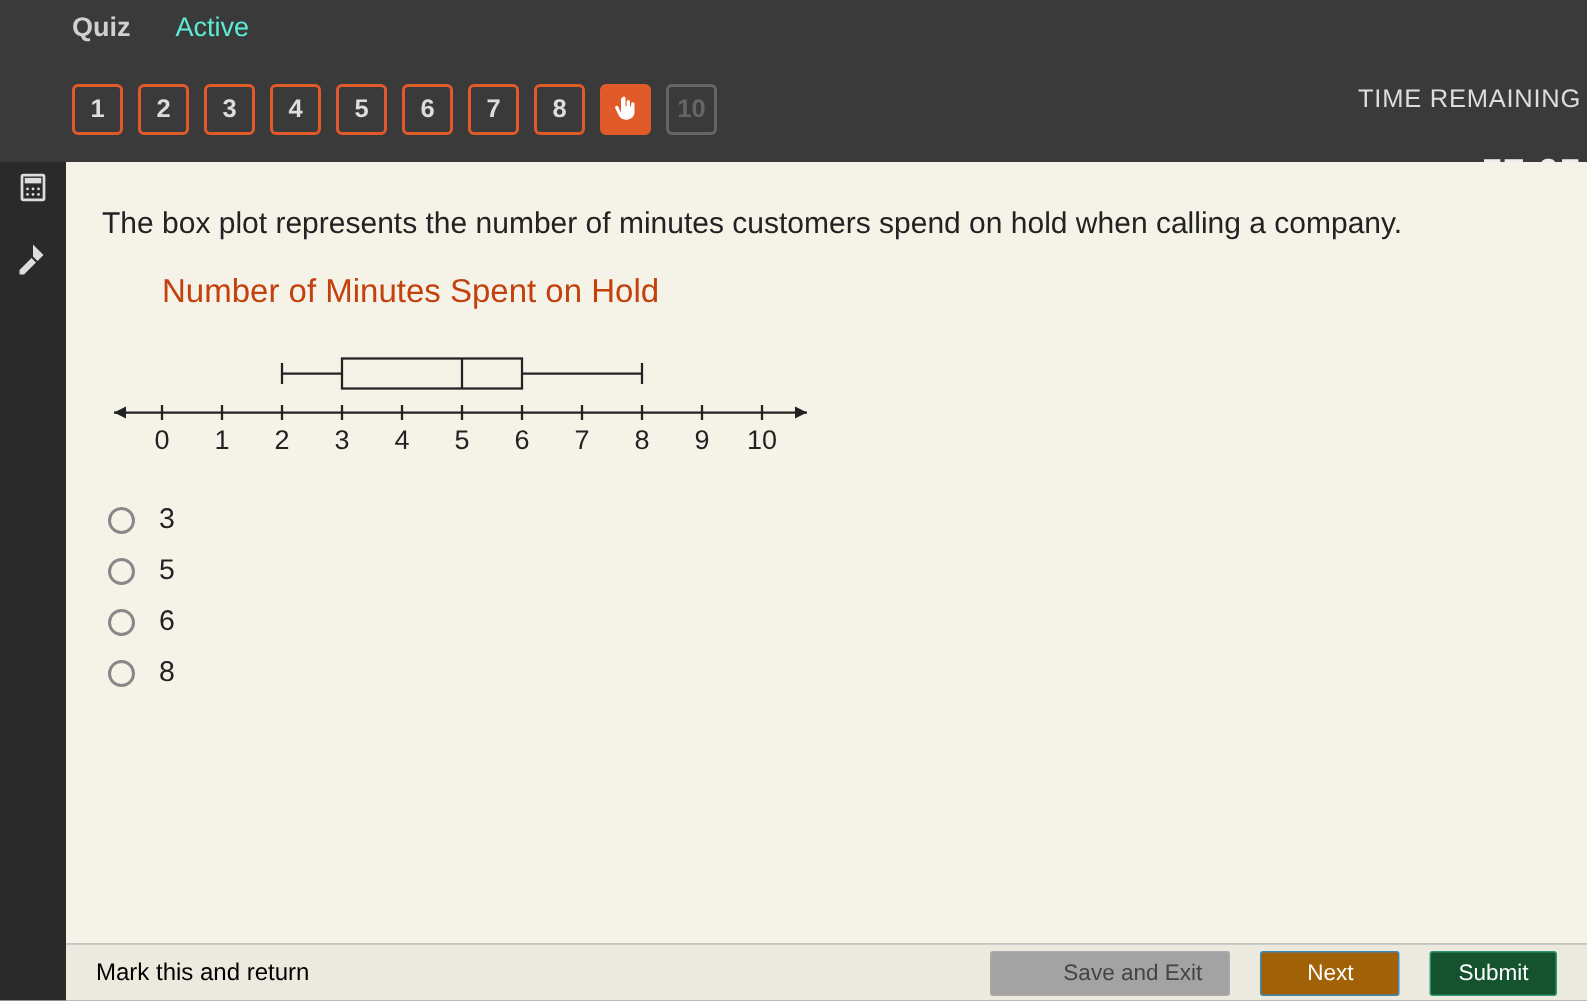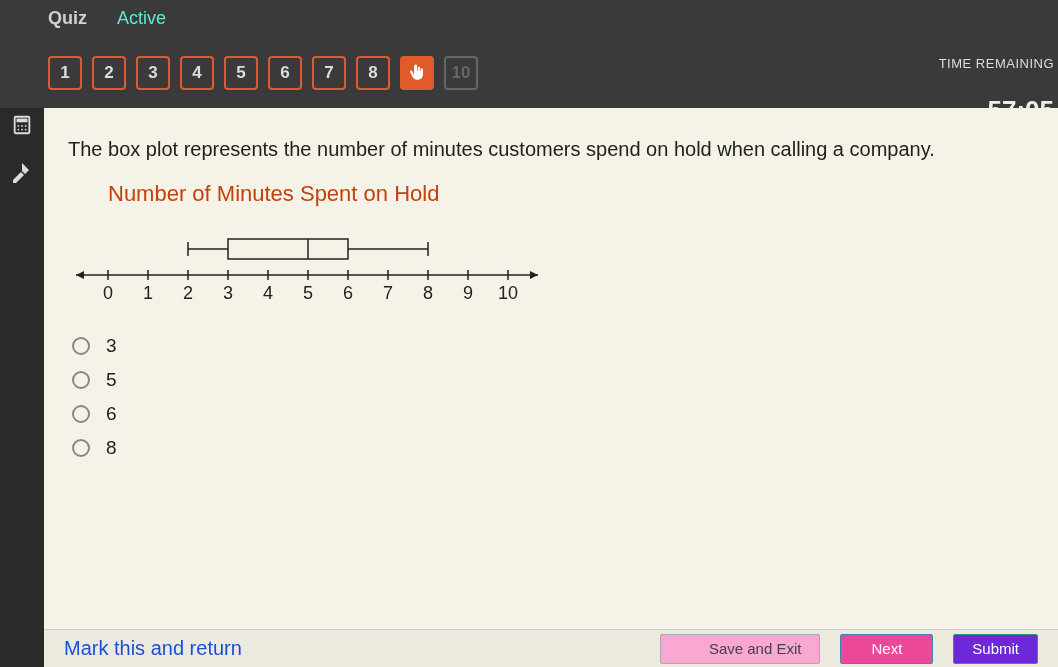--- a/index.html
+++ b/index.html
@@ -68,21 +68,21 @@
 }
 .timer {
   position: absolute;
   right: 0;
   top: 56px;
   color: #eee;
   text-align: right;
   padding-right: 4px;
 }
 .timer-label {
-  font-size: 13px;
+  font-size: 17px;
   letter-spacing: 0.5px;
   color: #ddd;
 }
 .timer-value {
   font-size: 26px;
   font-weight: 600;
   margin-top: 24px;
 }
 .left-tools {
   position: absolute;
@@ -162,53 +162,53 @@
   right: 0;
   bottom: 0;
   height: 38px;
   background: #eceadf;
   border-top: 1px solid #ccc;
   display: flex;
   align-items: center;
   padding: 0 20px;
 }
 .mark-link {
-  color: #1d4ed8;
-  font-size: 20px;
+  color: #000000;
+  font-size: 16px;
   cursor: pointer;
 }
 .footer-right {
   margin-left: auto;
   display: flex;
   gap: 20px;
   align-items: center;
 }
 .btn {
   height: 30px;
   padding: 0 18px;
   font-size: 15px;
   border-radius: 2px;
   cursor: pointer;
   display: flex;
   align-items: center;
   border: 1px solid #aaa;
 }
 .btn-save {
-  background: #f9a8d4;
+  background: #a3a3a3;
   color: #444;
   padding-left: 48px;
 }
 .btn-next {
-  background: #ec4899;
+  background: #a16207;
   color: #fff;
   border-color: #3a8ab5;
   padding: 0 30px;
 }
 .btn-submit {
-  background: #6d28d9;
+  background: #14532d;
   color: #fff;
   border-color: #2f9673;
 }
 </style>
 </head>
 <body>
 
 <div class="left-tools">
   <div class="tool">
     <svg width="22" height="22" viewBox="0 0 24 24">

